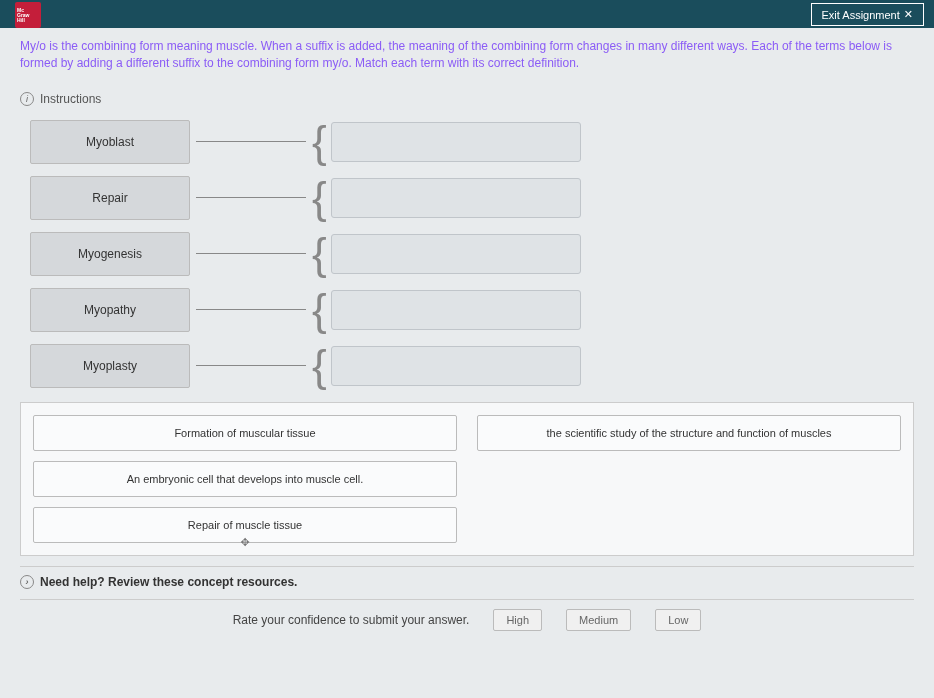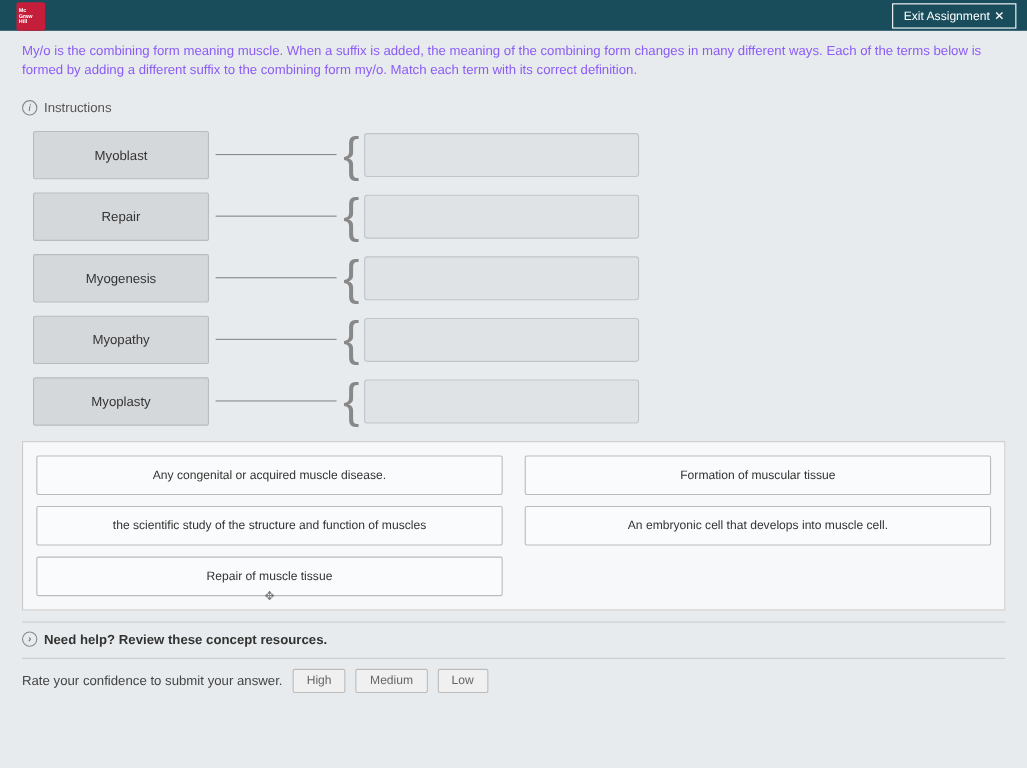--- a/index.html
+++ b/index.html
@@ -16,21 +16,21 @@
 .match-row { display: flex; align-items: center; margin-bottom: 12px; }
 .term-box { width: 160px; height: 44px; background: #d5d8db; border: 1px solid #bbb; border-radius: 2px; display: flex; align-items: center; justify-content: center; font-size: 12px; color: #333; cursor: grab; margin-left: 10px; }
 .connector { width: 110px; height: 1px; background: #888; margin: 0 6px; position: relative; }
 .brace { font-size: 44px; color: #888; line-height: 0; font-weight: 100; margin-right: 4px; }
 .drop-slot { width: 250px; height: 40px; background: #dfe3e6; border: 1px solid #c0c5ca; border-radius: 3px; }
 .definitions-pool { border: 1px solid #ccc; background: #f7f8f9; padding: 12px; display: grid; grid-template-columns: 1fr 1fr; gap: 10px 20px; margin-top: 6px; }
 .def-card { background: #fafbfc; border: 1px solid #bbb; border-radius: 2px; height: 36px; display: flex; align-items: center; justify-content: center; font-size: 11px; color: #333; cursor: grab; padding: 0 8px; text-align: center; position: relative; }
 .def-last { grid-column: 1; }
 .drag-handle { position: absolute; bottom: -7px; left: 50%; transform: translateX(-50%); font-size: 11px; color: #777; }
 .help-section { border-top: 1px solid #ccc; margin-top: 10px; padding-top: 8px; font-size: 12px; color: #333; font-weight: bold; display: flex; align-items: center; gap: 6px; cursor: pointer; }
-.footer { border-top: 1px solid #ccc; margin-top: 10px; padding-top: 9px; display: flex; align-items: center; gap: 9px; font-size: 12px; color: #444; }
+.footer { border-top: 1px solid #ccc; margin-top: 10px; padding-top: 9px; display: flex; align-items: center; gap: 24px; font-size: 12px; color: #444; justify-content: center; }
 .conf-btn { border: 1px solid #bbb; background: #f0f0f0; padding: 4px 12px; font-size: 11px; cursor: pointer; border-radius: 2px; color: #666; }
 </style>
 </head>
 <body>
 
 <div class="top-bar">
   <div class="logo">
     <span>Mc</span>
     <span>Graw</span>
     <span>Hill</span>
@@ -78,23 +78,20 @@
     <div class="match-row">
       <div class="term-box">Myoplasty</div>
       <div class="connector"></div>
       <span class="brace">{</span>
       <div class="drop-slot"></div>
     </div>
   </div>
 
   <div class="definitions-pool">
     <div class="def-card">
-      <span>Any congenital or acquired muscle disease.</span>
-    </div>
-    <div class="def-card">
       <span>Formation of muscular tissue</span>
     </div>
     <div class="def-card">
       <span>the scientific study of the structure and function of muscles</span>
     </div>
     <div class="def-card">
       <span>An embryonic cell that develops into muscle cell.</span>
     </div>
     <div class="def-card def-last">
       <span>Repair of muscle tissue</span>

